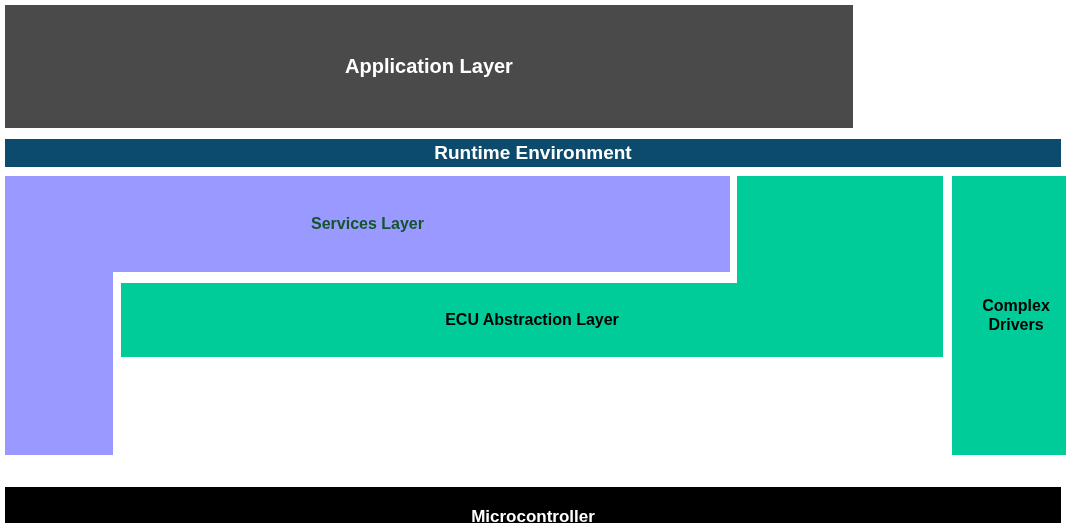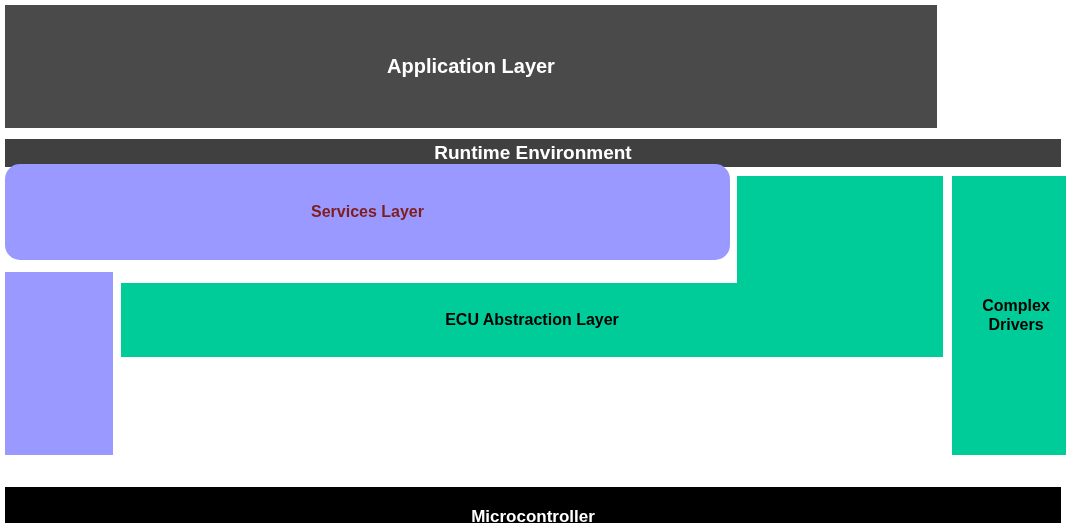--- a/index.html
+++ b/index.html
@@ -25,55 +25,54 @@
     align-items: center;
     justify-content: center;
     text-align: center;
     font-weight: bold;
     line-height: 1.15;
   }
   
   #app-layer {
     left: 5px;
     top: 5px;
-    width: 932px;
+    width: 848px;
     height: 123px;
     background: #4a4a4a;
     color: #ffffff;
     font-size: 20px;
   }
   
   #rte-layer {
     left: 5px;
     top: 139px;
     width: 1056px;
     height: 28px;
-    background: #404040;
+    background: #0c4a6e;
     color: #ffffff;
     font-size: 19px;
   }
   
   #middle {
     position: absolute;
     left: 0;
     top: 0;
     width: 1066px;
     height: 523px;
   }
   
   #services-layer {
     left: 5px;
-    top: 164px;
+    top: 176px;
     width: 725px;
     height: 96px;
     background: #9999ff;
-    color: #7f1d1d;
+    color: #14532d;
     font-size: 16px;
     z-index: 3;
-    border-radius: 15px;
   }
   #services-layer-left-column {
     left: 5px;
     top: 272px;
     width: 108px;
     height: 183px;
     background: #9999ff;
     z-index: 2;
   }
   

